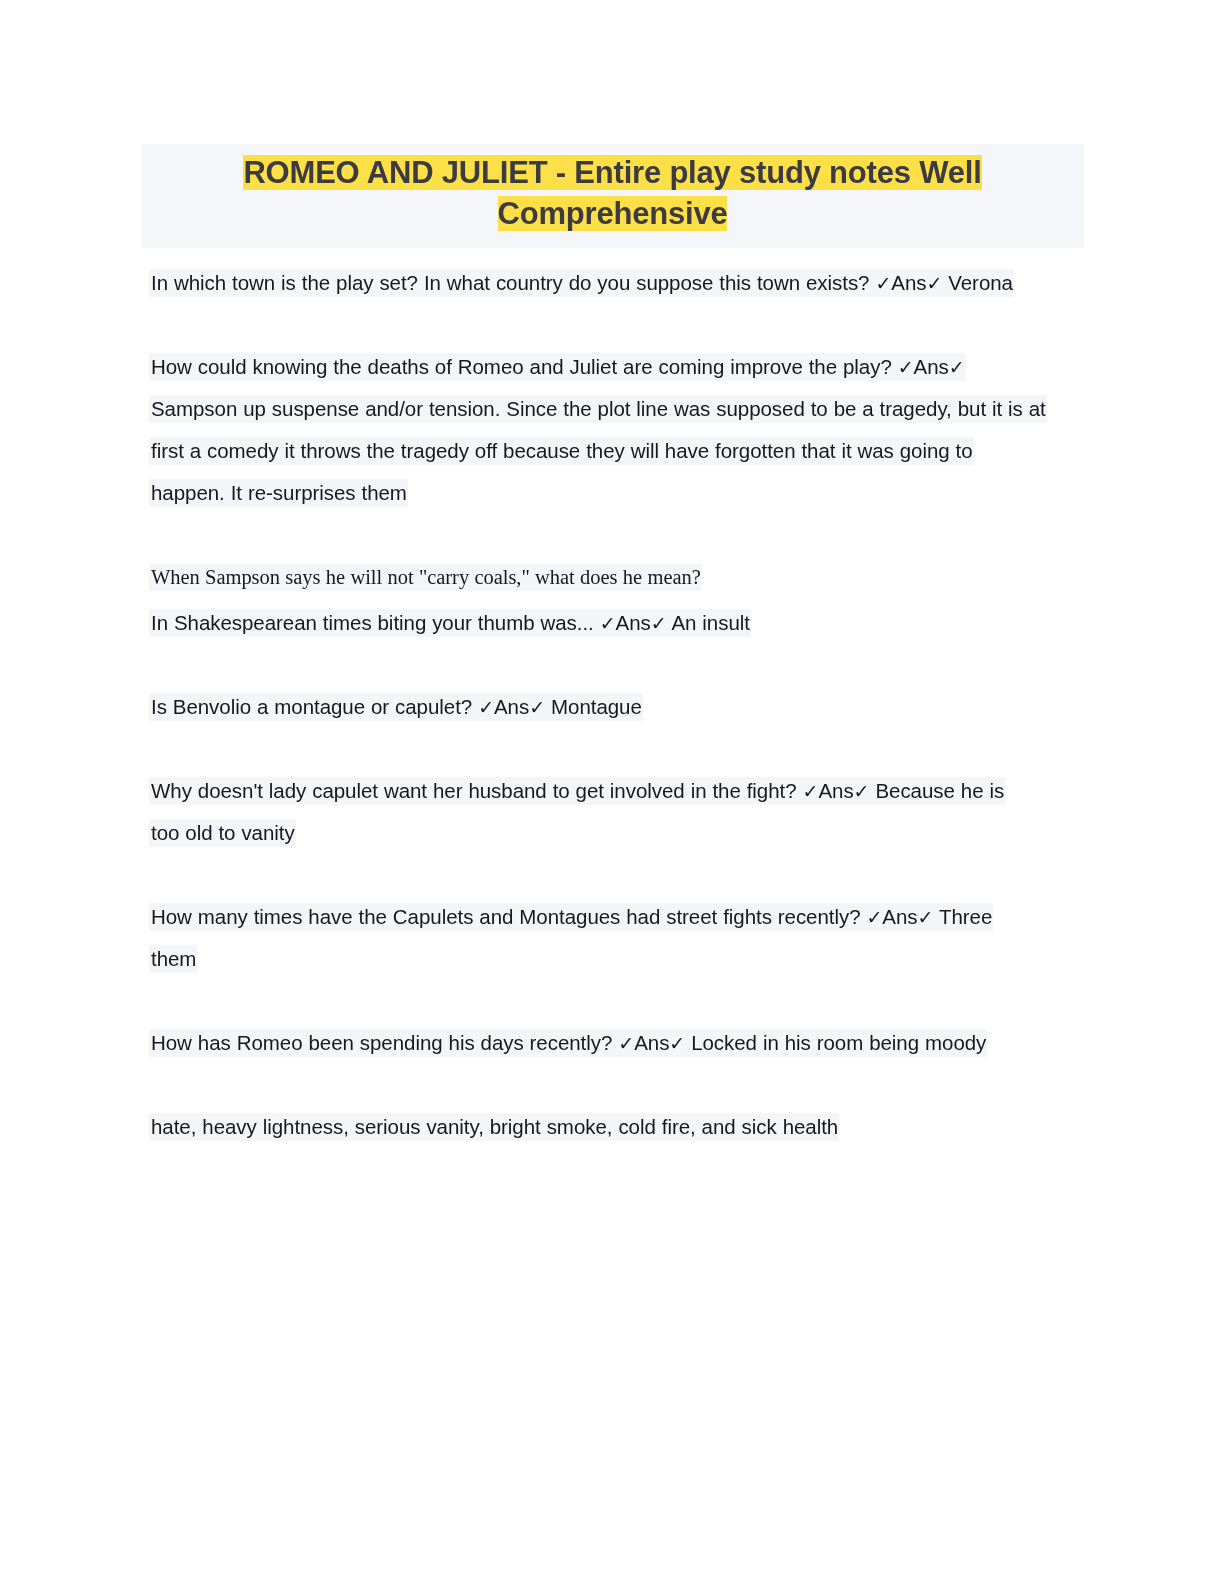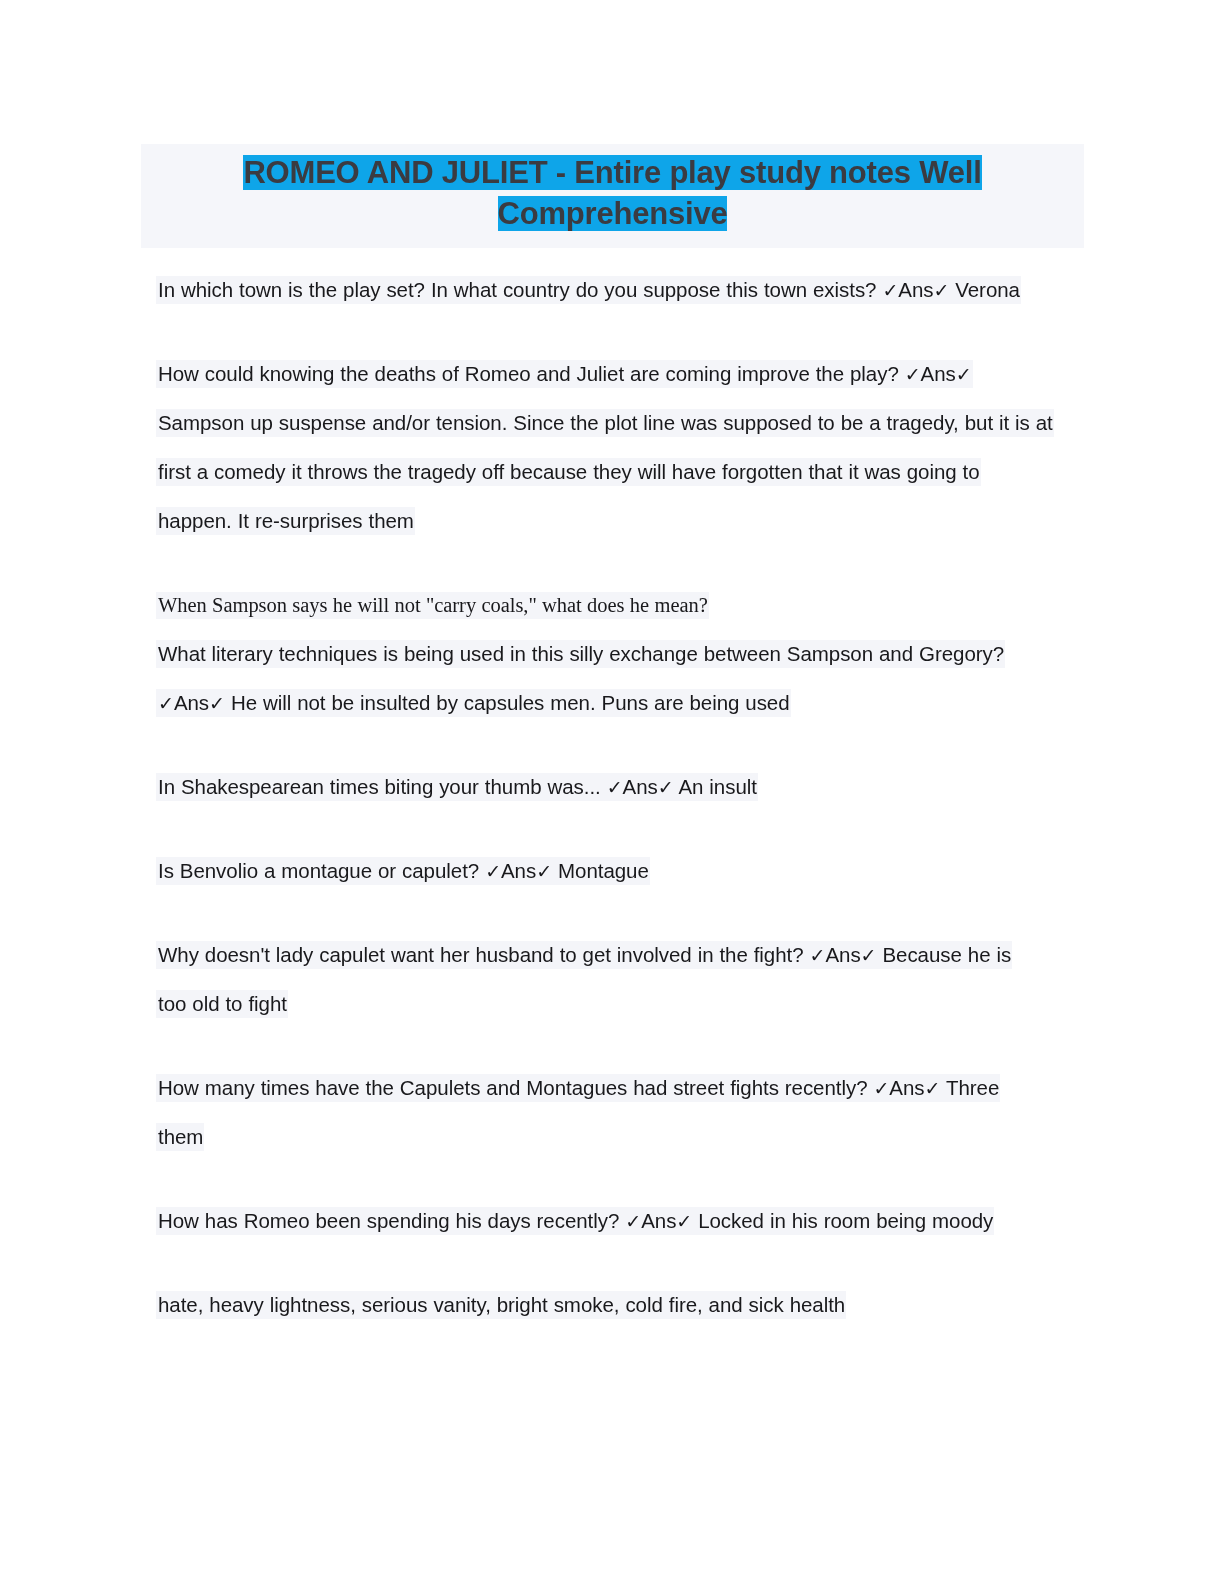--- a/index.html
+++ b/index.html
@@ -34,21 +34,21 @@
     text-align: center;
   }
   .title-text {
     display: inline;
     font-family: "Liberation Sans Narrow", "Liberation Sans", sans-serif;
     font-weight: bold;
     font-size: 31px;
     line-height: 41px;
     letter-spacing: -0.2px;
     color: #3b3b41;
-    background: #0ea5e9;
+    background: #fde047;
     box-decoration-break: clone;
     -webkit-box-decoration-break: clone;
     transform: scaleX(0.94);
     transform-origin: center;
   }
   .title-inner {
     display: block;
     padding: 0 6px;
   }
 
@@ -56,21 +56,21 @@
   .body-area {
     position: absolute;
     left: 141px;
     top: 258px;
     width: 943px;
   }
   .qblock {
     margin: 0 0 24px 0;
   }
   .qline {
-    margin: 15px;
+    margin: 8px;
     font-size: 20.5px;
     line-height: 34px;
     color: #19191c;
     letter-spacing: -0.05px;
     word-spacing: 0.3px;
   }
   .qline .hl {
     background: #f4f5f9;
     box-decoration-break: clone;
     -webkit-box-decoration-break: clone;
@@ -106,36 +106,32 @@
       <p class="qline"><span class="hl">How could knowing the deaths of Romeo and Juliet are coming improve the play?  <span class="chk">✓</span>Ans<span class="chk">✓</span></span></p>
       <p class="qline"><span class="hl">Sampson up suspense and/or tension. Since the plot line was supposed to be a tragedy, but it is at</span></p>
       <p class="qline"><span class="hl">first a comedy it throws the tragedy off because they will have forgotten that it was going to</span></p>
       <p class="qline"><span class="hl">happen. It re-surprises them</span></p>
     </div>
 
     <div class="qblock gap-sm">
       <p class="qline"><span class="hl">When Sampson says he will not "carry coals," what does he mean?</span></p>
     </div>
 
-    <div class="qblock gap-lg">
-      <p class="qline"><span class="hl">What literary techniques is being used in this silly exchange between Sampson and Gregory?</span></p>
-      <p class="qline"><span class="hl"><span class="chk">✓</span>Ans<span class="chk">✓</span> He will not be insulted by capsules men. Puns are being used</span></p>
-    </div>
 
     <div class="qblock gap-lg">
       <p class="qline"><span class="hl">In Shakespearean times biting your thumb was...  <span class="chk">✓</span>Ans<span class="chk">✓</span> An insult</span></p>
     </div>
 
     <div class="qblock gap-lg">
       <p class="qline"><span class="hl">Is Benvolio a montague or capulet?  <span class="chk">✓</span>Ans<span class="chk">✓</span> Montague</span></p>
     </div>
 
     <div class="qblock gap-lg">
       <p class="qline"><span class="hl">Why doesn't lady capulet want her husband to get involved in the fight?  <span class="chk">✓</span>Ans<span class="chk">✓</span> Because he is</span></p>
-      <p class="qline"><span class="hl">too old to fight</span></p>
+      <p class="qline"><span class="hl">too old to vanity</span></p>
     </div>
 
     <div class="qblock gap-lg">
       <p class="qline"><span class="hl">How many times have the Capulets and Montagues had street fights recently?  <span class="chk">✓</span>Ans<span class="chk">✓</span> Three</span></p>
       <p class="qline"><span class="hl">them</span></p>
     </div>
 
     <div class="qblock gap-lg">
       <p class="qline"><span class="hl">How has Romeo been spending his days recently?  <span class="chk">✓</span>Ans<span class="chk">✓</span> Locked in his room being moody</span></p>
     </div>

